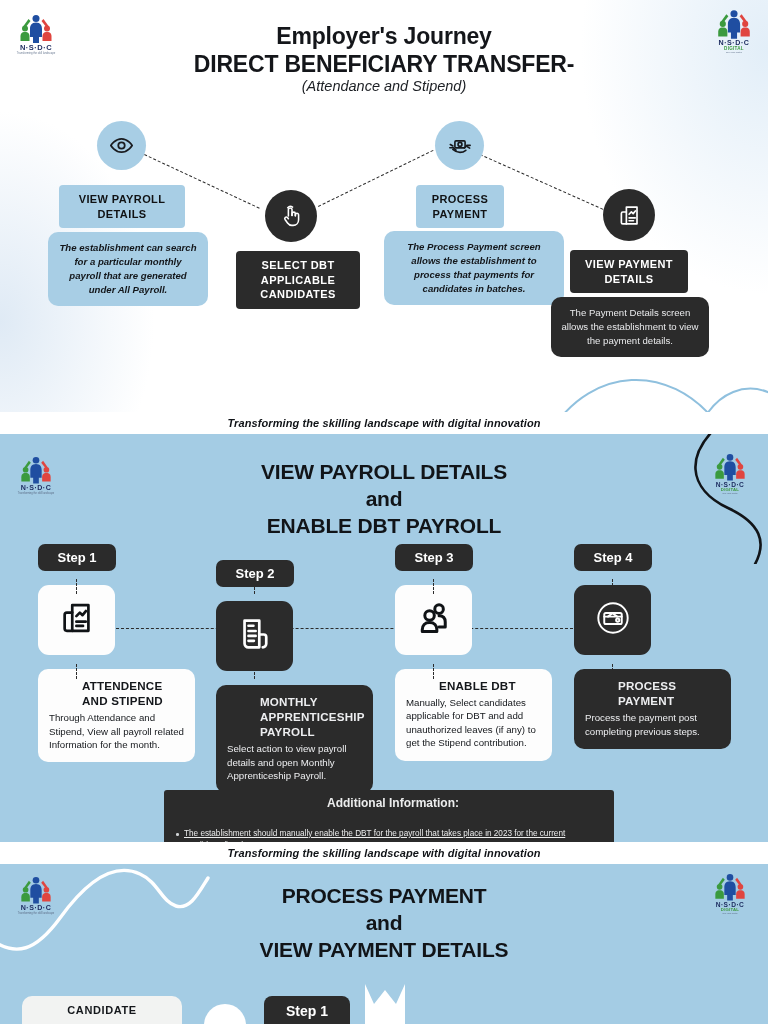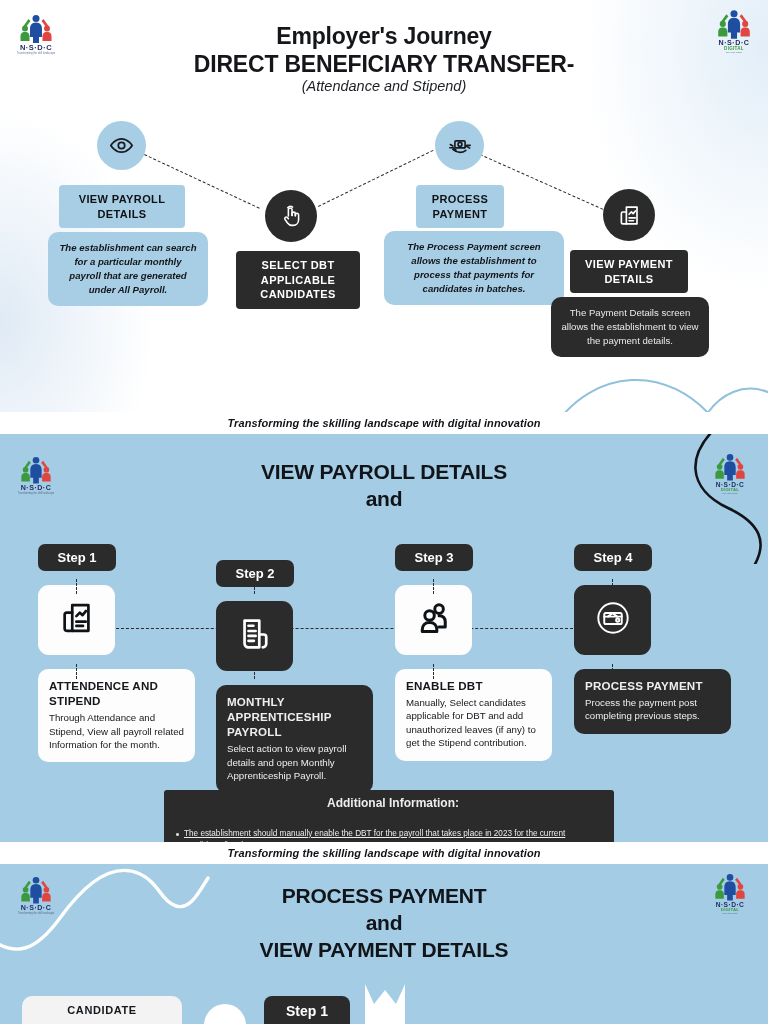--- a/index.html
+++ b/index.html
@@ -88,21 +88,21 @@
     width:77px; height:70px; border-radius:11px;
     display:flex; align-items:center; justify-content:center; margin-top:14px;
   }
   .step-icon.light { background:#fdfdfd; }
   .step-icon.dark  { background:#2b2b2b; }
   .step-card {
     margin-top:14px; border-radius:10px; padding:9px 11px 11px 11px; width:157px;
   }
   .step-card.light { background:#fdfdfd; color:#14171b; }
   .step-card.dark  { background:#2b2b2b; color:#edeef0; }
-  .step-card-title { font-size:11.6px; font-weight:bold; line-height:1.3; letter-spacing:0.2px; }
+  .step-card-title { font-size:11.6px; font-weight:bold; line-height:1.3; letter-spacing:0.2px;margin-left:33px; }
   .step-card-body  { font-size:9.7px; line-height:1.38; margin-top:3px; }
 
   .vdash { position:absolute; width:0; border-left:1.7px dashed #2b2b2b; }
   .hdash { position:absolute; height:0; border-top:1.7px dashed #2b2b2b; }
 
   .addinfo {
     position:absolute; left:164px; top:790px; width:450px;
     background:#2b2b2b; color:#eceded; border-radius:3px; padding:6px 9px 7px 9px;
   }
   .addinfo-title { font-size:12px; font-weight:bold; margin-bottom:18px; padding-left:8px;text-align:center; }
@@ -307,20 +307,21 @@
         </g>
         <text x="55" y="77" font-family="Liberation Sans, sans-serif" font-size="14" font-weight="bold" fill="#1b2a5e" text-anchor="middle" letter-spacing="1">N·S·D·C</text>
         <text x="55" y="86" font-family="Liberation Sans, sans-serif" font-size="9" font-weight="bold" fill="#3b9a3e" text-anchor="middle" letter-spacing="0.5">DIGITAL</text>
         <text x="55" y="93" font-family="Liberation Sans, sans-serif" font-size="4.6" fill="#5d6e88" text-anchor="middle">skill india digital</text>
       </svg>
     </div>
 
     <div class="sec2-title">
       <div>VIEW PAYROLL DETAILS</div>
       <div>and</div>
+      <div>ENABLE DBT PAYROLL</div>
     </div>
 
     <div class="hdash" style="left:116px; top:194px; width:457px;"></div>
 
     <div class="step-col" style="left:38px; top:110px;">
       <div class="step-badge">Step 1</div>
       <div class="step-icon light">
         <span>
           <svg width="38" height="38" viewBox="0 0 24 24" fill="none" stroke="#101316" stroke-width="1.7" stroke-linecap="round" stroke-linejoin="round">
             <path d="M9 3.9h10.2v16.2H9z"></path>

